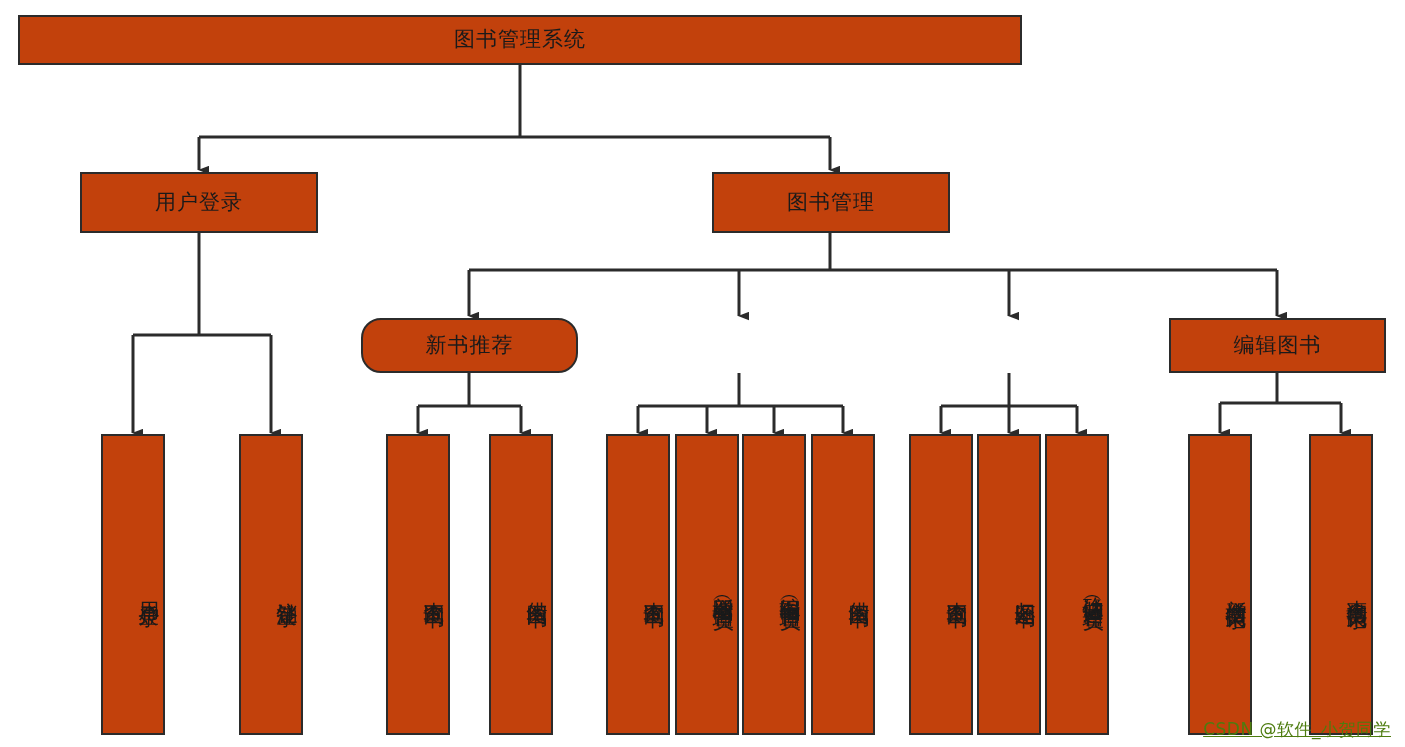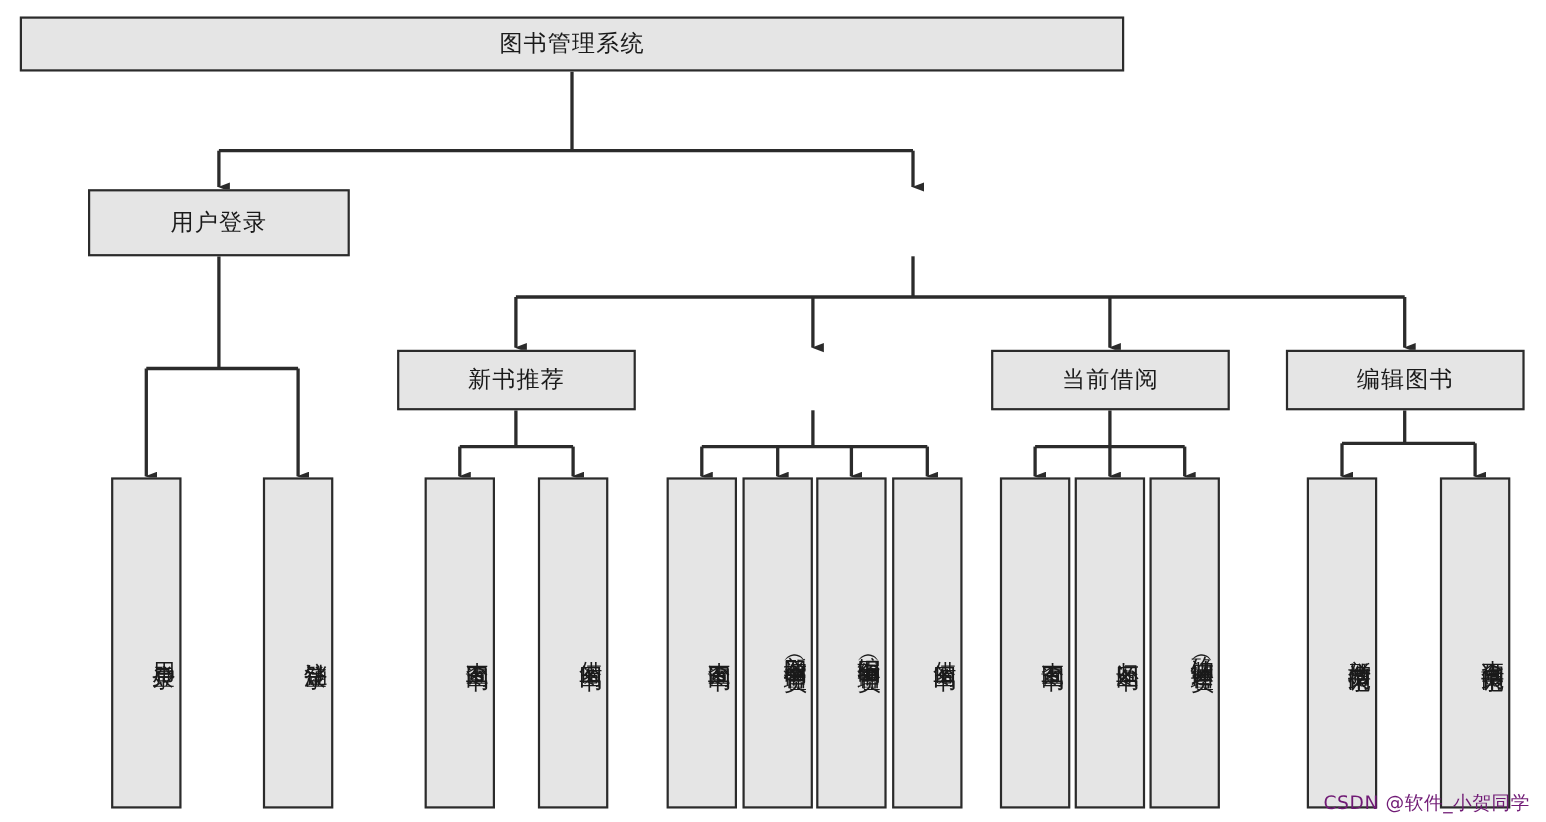--- a/index.html
+++ b/index.html
@@ -24,21 +24,21 @@
     position: absolute;
     left: 0;
     top: 0;
     width: 1405px;
     height: 747px;
     pointer-events: none;
   }
   .node-box {
     position: absolute;
     box-sizing: border-box;
-    background: #e5e5e5;
+    background: #c2410c;
     border: 2px solid #2b2b2b;
     display: flex;
     align-items: center;
     justify-content: center;
     color: #1a1a1a;
   }
   .node-h {
     font-size: 21px;
     letter-spacing: 1px;
     line-height: 1.2;
@@ -52,24 +52,25 @@
     letter-spacing: 2px;
     padding-top: 8px;
     align-items: flex-start;
     justify-content: center;
   }
   #watermark {
     position: absolute;
     right: 14px;
     bottom: 6px;
     font-size: 17px;
-    color: #701a75;
+    color: #4d7c0f;
     letter-spacing: 0.5px;
     white-space: nowrap;
     user-select: none;
+    text-decoration: underline;
   }
 </style>
 </head>
 <body>
 
 <div id="diagram-root">
 
   <svg id="connector-layer" viewBox="0 0 1405 747" width="1405" height="747" xmlns="http://www.w3.org/2000/svg">
     <defs>
       <marker id="arrowhead" markerWidth="9" markerHeight="11" refX="4.2" refY="10" orient="auto" markerUnits="userSpaceOnUse">
@@ -119,23 +120,23 @@
       <path d="M1277,373 L1277,403"></path>
       <path d="M1220,403 L1341,403"></path>
       <path d="M1220,403 L1220,433" marker-end="url(#arrowhead)"></path>
       <path d="M1341,403 L1341,433" marker-end="url(#arrowhead)"></path>
     </g>
   </svg>
 
   <div class="node-box node-h" style="left:18px; top:15px; width:1004px; height:50px;">图书管理系统</div>
 
   <div class="node-box node-h" style="left:80px; top:172px; width:238px; height:61px;">用户登录</div>
+  <div class="node-box node-h" style="left:712px; top:172px; width:238px; height:61px;">图书管理</div>
 
-  <div class="node-box node-h" style="left:361px; top:318px; width:217px; height:55px;">新书推荐</div>
-  <div class="node-box node-h" style="left:901px; top:318px; width:217px; height:55px;">当前借阅</div>
+  <div class="node-box node-h" style="left:361px; top:318px; width:217px; height:55px;border-radius:20px;">新书推荐</div>
   <div class="node-box node-h" style="left:1169px; top:318px; width:217px; height:55px;">编辑图书</div>
 
   <div class="node-box node-v" style="left:101px; top:434px; width:64px; height:301px;">用户登录</div>
   <div class="node-box node-v" style="left:239px; top:434px; width:64px; height:301px;">注销登录</div>
 
   <div class="node-box node-v" style="left:386px; top:434px; width:64px; height:301px;">查询图书</div>
   <div class="node-box node-v" style="left:489px; top:434px; width:64px; height:301px;">借阅图书</div>
 
   <div class="node-box node-v" style="left:606px; top:434px; width:64px; height:301px;">查询图书</div>
   <div class="node-box node-v" style="left:675px; top:434px; width:64px; height:301px;">新增图书（管理员）</div>

